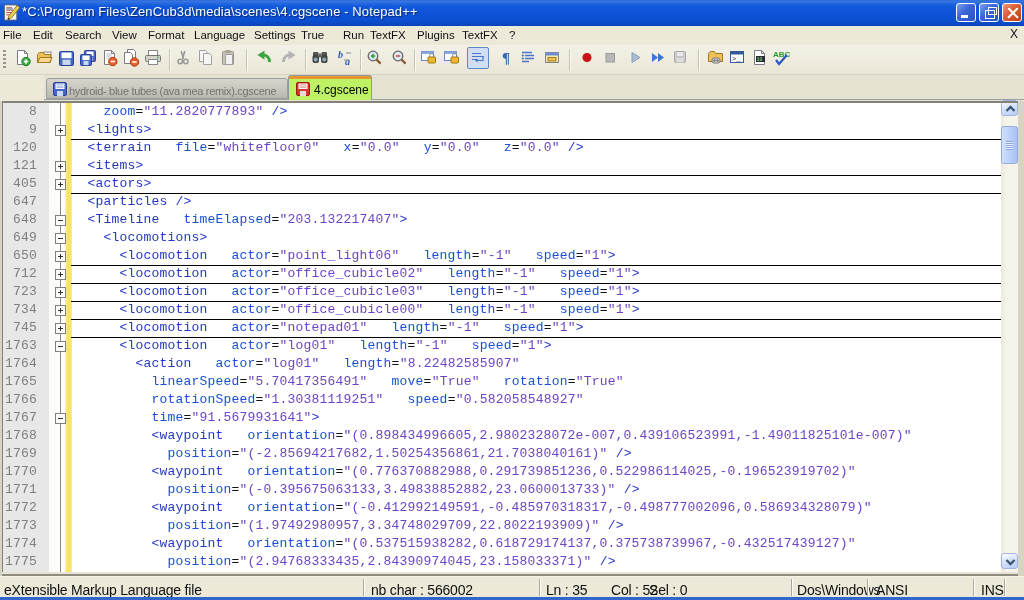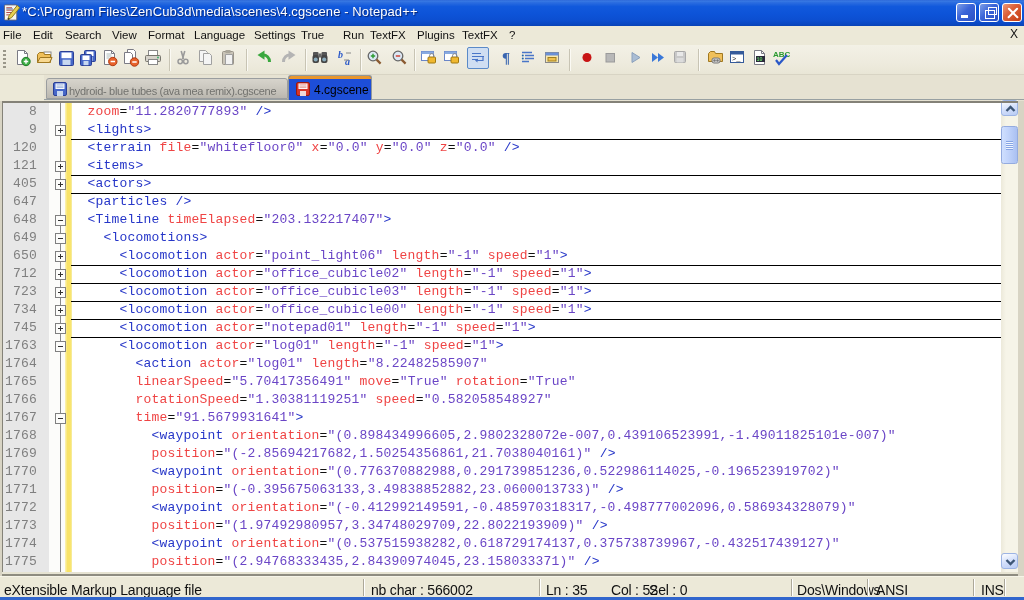--- a/index.html
+++ b/index.html
@@ -29,21 +29,21 @@
 #grip { position:absolute; left:3px; top:5px; width:3px; height:20px;
   background:repeating-linear-gradient(180deg,#9a978a 0 2px,transparent 2px 4px); }
 .tbi { position:absolute; }
 .tsep { position:absolute; top:4px; width:1px; height:22px; background:#c8c4b4; box-shadow:1px 0 0 #fbfaf4; }
 .wrapbox { position:absolute; left:467px; top:47px; width:22px; height:22px; border:1px solid #5a8ac8; border-radius:2px; background:#cfdef2; }
 
 #tabbar { position:absolute; left:0; top:75px; width:1024px; height:26px; background:#e6e2d2;margin-left:44px; }
 #tabbar .botline { position:absolute; left:0; top:24px; width:1024px; height:1px; background:#98a0a2; }
 #tab1 { position:absolute; left:2px; top:3px; width:242px; height:21px; background:linear-gradient(180deg,#d7d4cc 0%,#c4c1b9 70%,#bab7af 100%); border:1px solid #9a9d9f; border-radius:3px 3px 0 0; }
 #tab1 .txt { position:absolute; left:22px; top:5.5px; font-size:11px; letter-spacing:-0.30px; color:#72726e; white-space:pre; }
-#tab2 { position:absolute; left:244px; top:0px; width:84px; height:25px; background:#1d4ed8; border:1px solid #92989a; border-bottom:none; border-radius:3px 3px 0 0; overflow:hidden; }
+#tab2 { position:absolute; left:244px; top:0px; width:84px; height:25px; background:#bef264; border:1px solid #92989a; border-bottom:none; border-radius:3px 3px 0 0; overflow:hidden; }
 #tab2 .top { position:absolute; left:0; top:0; width:100%; height:3px; background:#e8962e; }
 #tab2 .txt { position:absolute; left:25px; top:6.5px; font-size:12px; color:#000; }
 .flop { position:absolute; }
 
 #editor { position:absolute; left:0; top:101px; width:1024px; height:475px; background:#fff; }
 #ed-topline { position:absolute; left:0; top:0; width:1024px; height:2px; background:#848278; }
 #ed-left1 { position:absolute; left:0; top:0; width:2px; height:475px; background:#d8d4c4; }
 #ed-left2 { position:absolute; left:2px; top:1px; width:1px; height:474px; background:#848278; }
 #ed-right { position:absolute; left:1018px; top:0; width:6px; height:475px; background:#d8d4c4; }
 #ed-bot1 { position:absolute; left:2px; top:471px; width:1016px; height:2px; background:#e6e3d2; }
@@ -54,21 +54,21 @@
 #vline { position:absolute; left:60px; top:1px; width:1px; height:470px; background:#888; }
 .fbox { position:absolute; left:55px; width:11px; height:11px; border:1px solid #808080; background:#fcfcfa; }
 .fbox:after { content:""; position:absolute; left:2px; top:4px; width:5px; height:1px; background:#333; }
 .fbox.plus:before { content:""; position:absolute; left:4px; top:2px; width:1px; height:5px; background:#333; }
 #ybar { position:absolute; left:65px; top:1px; width:6.5px; height:470px;
   background:linear-gradient(90deg,#faf3b8 0%,#f9e366 35%,#f9e366 75%,#f5edaa 100%); }
 .ful { position:absolute; left:71px; width:930px; height:1.3px; background:#000; }
 #code { position:absolute; left:71.5px; top:2px; font:13px "Liberation Mono",monospace; line-height:18px; letter-spacing:0.2px; white-space:pre; color:#000; }
 #code i { font-style:normal; }
 #code .t { color:#2636c8; }
-#code .a { color:#ef4444; }
+#code .a { color:#1d4ed8;margin-left:16px; }
 #code .s { color:#6a45c6; }
 #code .k { color:#111; }
 
 #vsb { position:absolute; left:1001px; top:-1px; width:17px; height:472px;
   background:linear-gradient(90deg,#ece9da 0%,#f6f4e8 30%,#f6f4e8 100%); }
 .sbtn { position:absolute; left:0; width:17px; height:16px; border:1px solid #9db4e4; border-radius:3px;
   background:linear-gradient(160deg,#ffffff 0%,#d4e0fb 50%,#b8cbf4 100%); }
 #sbup { top:0; }
 #sbdn { top:453px; }
 .sbtn svg { position:absolute; left:2px; top:3px; }

